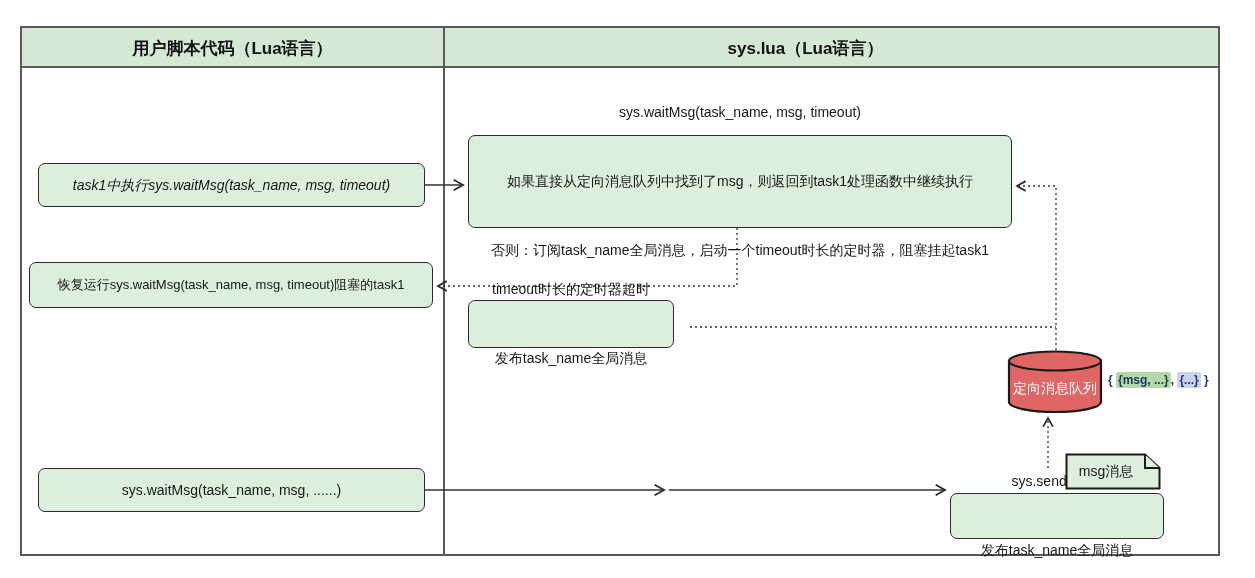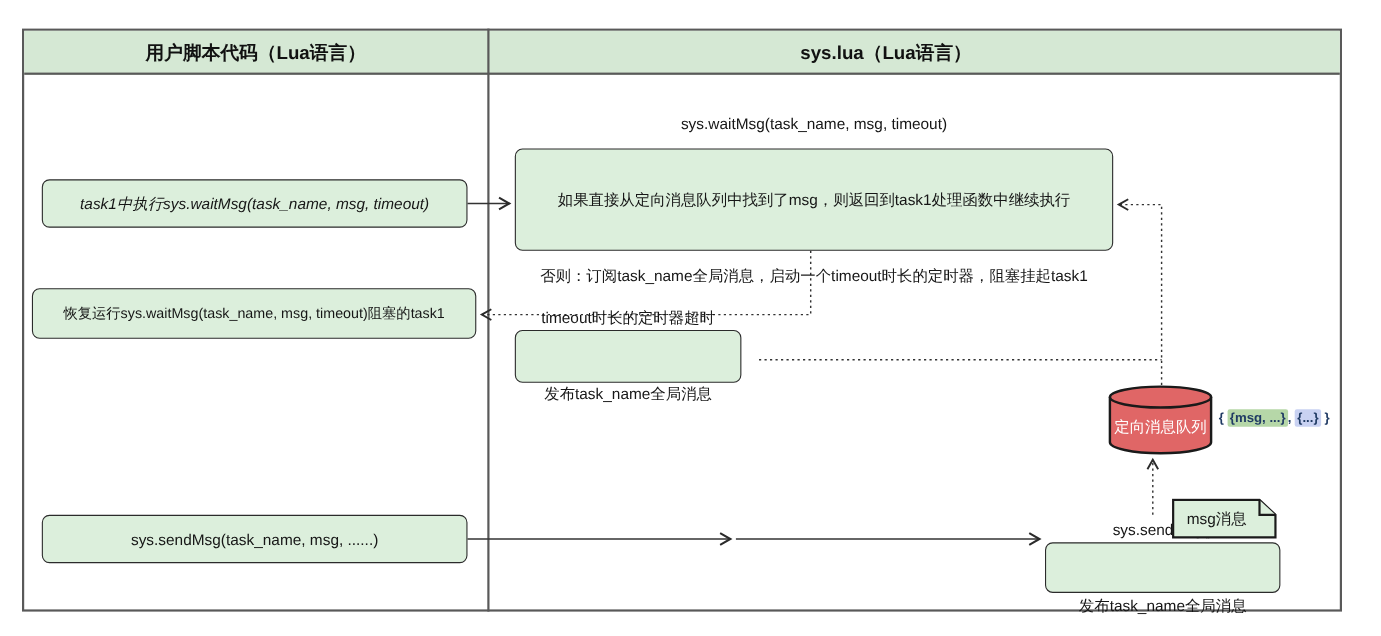--- a/index.html
+++ b/index.html
@@ -84,21 +84,21 @@
 
   <div class="node n-task1">
     <span class="ln">task1中执行sys.waitMsg(task_name, msg, timeout)</span>
   </div>
 
   <div class="node n-resume">
     <span class="ln">恢复运行sys.waitMsg(task_name, msg, timeout)阻塞的task1</span>
   </div>
 
   <div class="node n-senduser">
-    <span class="ln">sys.sendMsg(task_name, msg, ......)</span>
+    <span class="ln">sys.waitMsg(task_name, msg, ......)</span>
   </div>
 
   <div class="node n-waitimpl">
     <span class="ln">sys.waitMsg(task_name, msg, timeout)</span>
     <span class="ln">如果直接从定向消息队列中找到了msg，则返回到task1处理函数中继续执行</span>
     <span class="ln">否则：订阅task_name全局消息，启动一个timeout时长的定时器，阻塞挂起task1</span>
   </div>
 
   <div class="node n-timer">
     <span class="ln">timeout时长的定时器超时</span>

